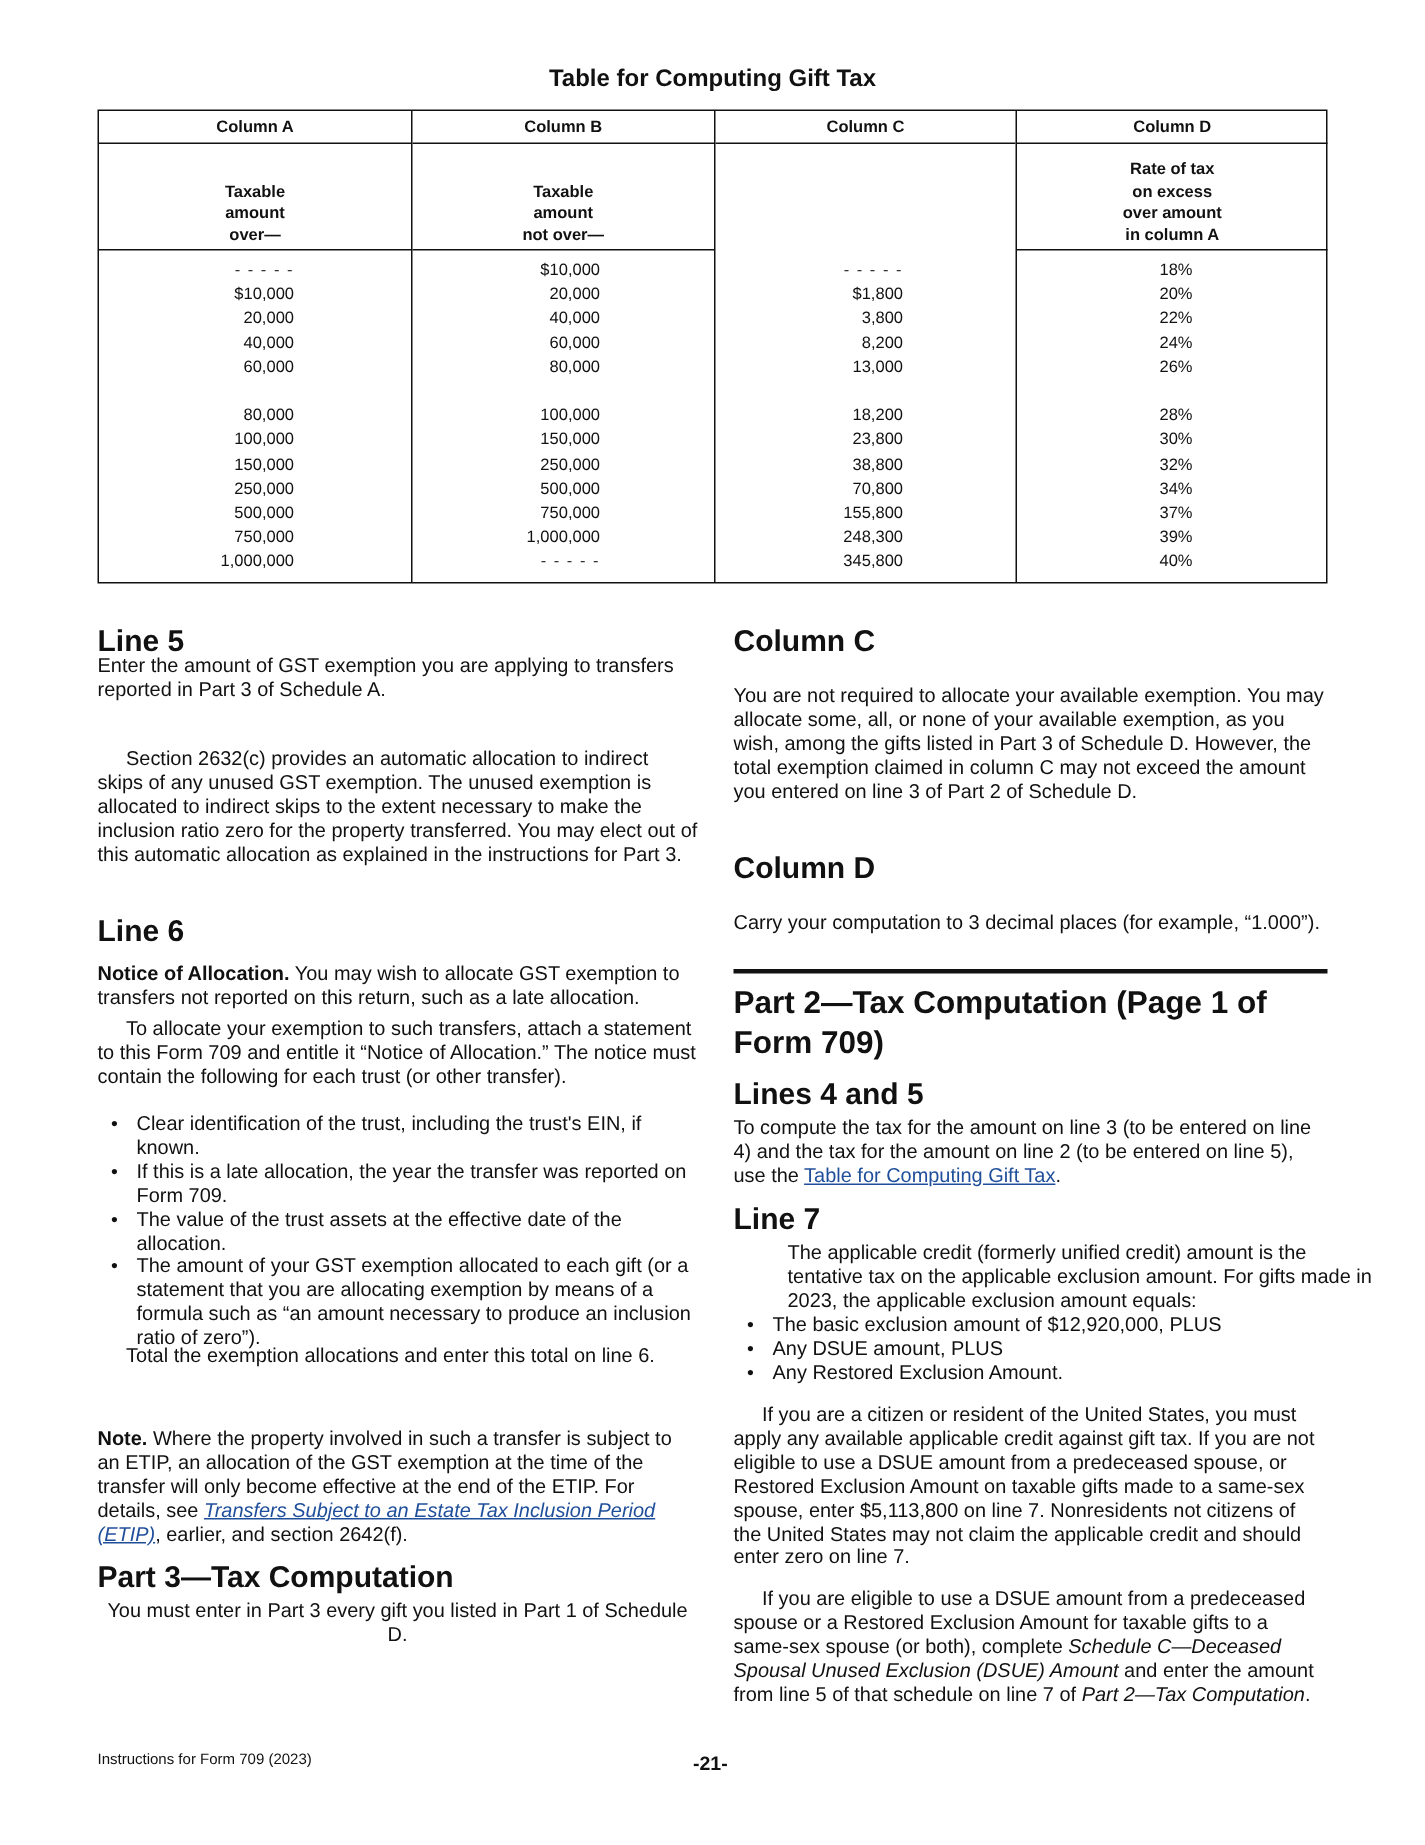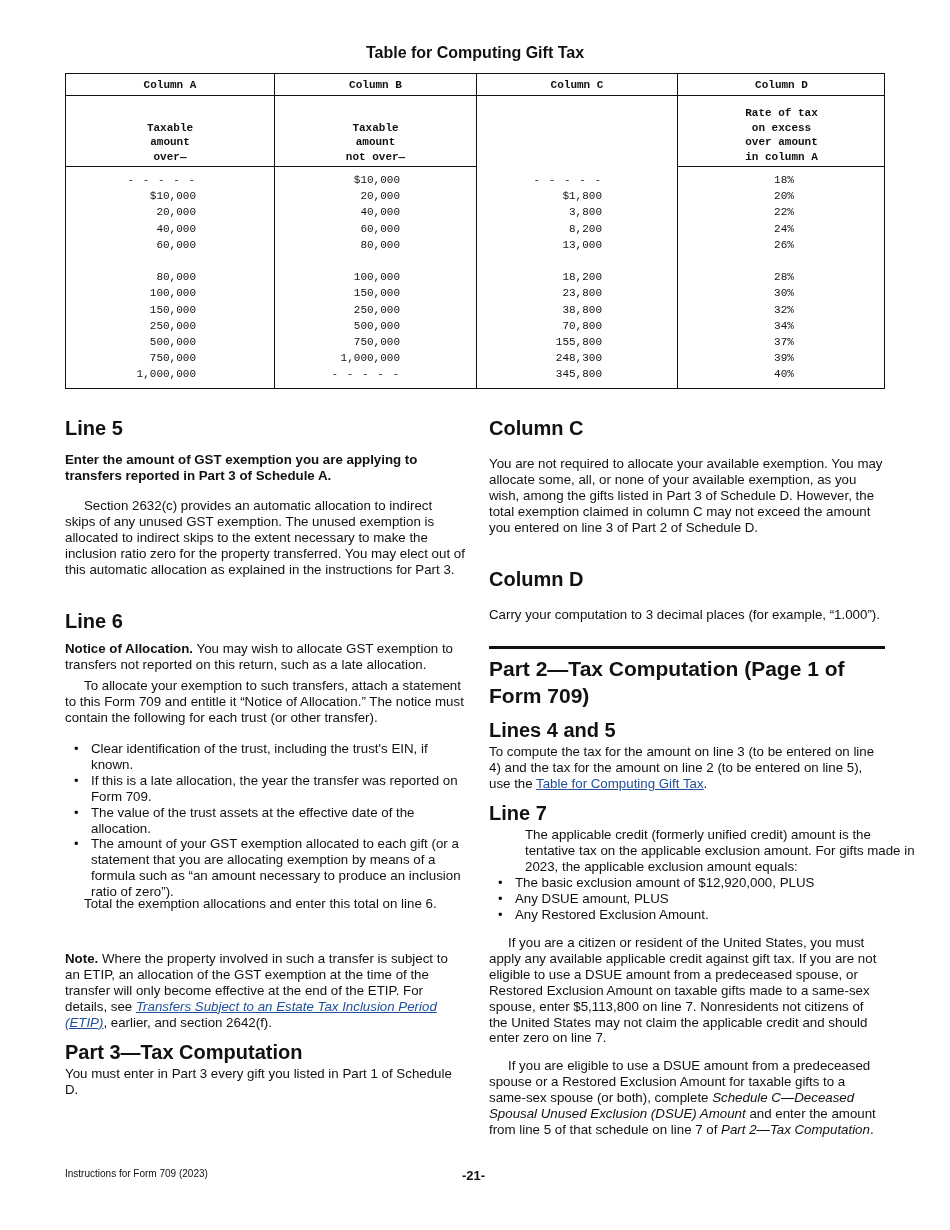--- a/index.html
+++ b/index.html
@@ -6,21 +6,20 @@
     html, body { width: 950px; height: 1230px; background: #ffffff; }
     body { position: relative; font-family: "Liberation Sans", sans-serif; color: #111; overflow: hidden; }
 
     .table-title {
       position: absolute; left: 0; width: 950px; top: 44px;
       text-align: center; font-weight: bold; font-size: 16px; letter-spacing: 0;
     }
     .gift-table {
       position: absolute; left: 65px; top: 73px; width: 820px; height: 316px;
       border: 1px solid #111;
-      font-family: Liberation Mono, monospace;
     }
     .gift-table .col {
       position: absolute; top: 0; bottom: 0; border-left: 1px solid #111;
     }
     .gift-table .col.first { border-left: none; }
     .col-a { left: 0; width: 208px; }
     .col-b { left: 208px; width: 202px; }
     .col-c { left: 410px; width: 201px; }
     .col-d { left: 611px; width: 208px; }
     .hdr-row {
@@ -161,37 +160,37 @@
         <span class="cell">34%</span>
         <span class="cell">37%</span>
         <span class="cell">39%</span>
         <span class="cell">40%</span>
       </div>
   </div>
 </div>
 
 <div class="column left-col">
   <div class="h3" style="top:419px;">Line 5</div>
-  <div class="p" style="top:452px;font-weight:bold;">Enter the amount of GST exemption you are applying to transfers reported in Part 3 of Schedule A.</div>
+  <div class="p" style="top:436px;">Enter the amount of GST exemption you are applying to transfers reported in Part 3 of Schedule A.</div>
   <div class="p indent" style="top:498px;">Section 2632(c) provides an automatic allocation to indirect skips of any unused GST exemption. The unused exemption is allocated to indirect skips to the extent necessary to make the inclusion ratio zero for the property transferred. You may elect out of this automatic allocation as explained in the instructions for Part 3.</div>
 
   <div class="h3" style="top:612px;">Line 6</div>
   <div class="p" style="top:641px;"><span class="bold">Notice of Allocation.</span><span> You may wish to allocate GST exemption to transfers not reported on this return, such as a late allocation.</span></div>
   <div class="p indent" style="top:678px;">To allocate your exemption to such transfers, attach a statement to this Form 709 and entitle it “Notice of Allocation.” The notice must contain the following for each trust (or other transfer).</div>
   <ul class="bullets" style="top:741px;">
     <li>Clear identification of the trust, including the trust's EIN, if known.</li>
     <li>If this is a late allocation, the year the transfer was reported on Form 709.</li>
     <li>The value of the trust assets at the effective date of the allocation.</li>
     <li>The amount of your GST exemption allocated to each gift (or a statement that you are allocating exemption by means of a formula such as “an amount necessary to produce an inclusion ratio of zero”).</li>
   </ul>
   <div class="p" style="top:896px; padding-left:19px;">Total the exemption allocations and enter this total on line 6.</div>
   <div class="p" style="top:951px;"><span class="bold">Note.</span><span> Where the property involved in such a transfer is subject to an ETIP, an allocation of the GST exemption at the time of the transfer will only become effective at the end of the ETIP. For details, see </span><a class="link ital">Transfers Subject to an Estate Tax Inclusion Period (ETIP)</a><span>, earlier, and section 2642(f).</span></div>
 
   <div class="h3" style="top:1043px;">Part 3—Tax Computation</div>
-  <div class="p" style="top:1066px;">You must enter in Part 3 every gift you listed in Part 1 of Schedule D.</div>
+  <div class="p" style="top:1066px;text-align:center;">You must enter in Part 3 every gift you listed in Part 1 of Schedule D.</div>
 </div>
 
 <div class="column right-col">
   <div class="h3" style="top:419px;">Column C</div>
   <div class="p" style="top:456px; width:396px;">You are not required to allocate your available exemption. You may allocate some, all, or none of your available exemption, as you wish, among the gifts listed in Part 3 of Schedule D. However, the total exemption claimed in column C may not exceed the amount you entered on line 3 of Part 2 of Schedule D.</div>
 
   <div class="h3" style="top:570px;">Column D</div>
   <div class="p" style="top:607px; width:396px;">Carry your computation to 3 decimal places (for example, “1.000”).</div>
 
   <div class="rule" style="top:646px;"></div>

